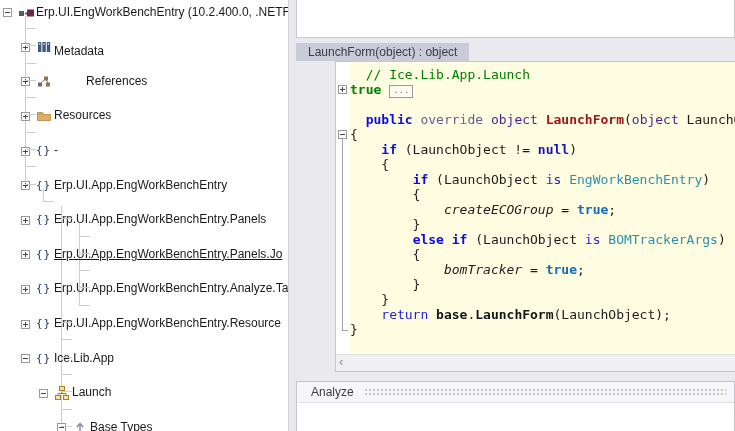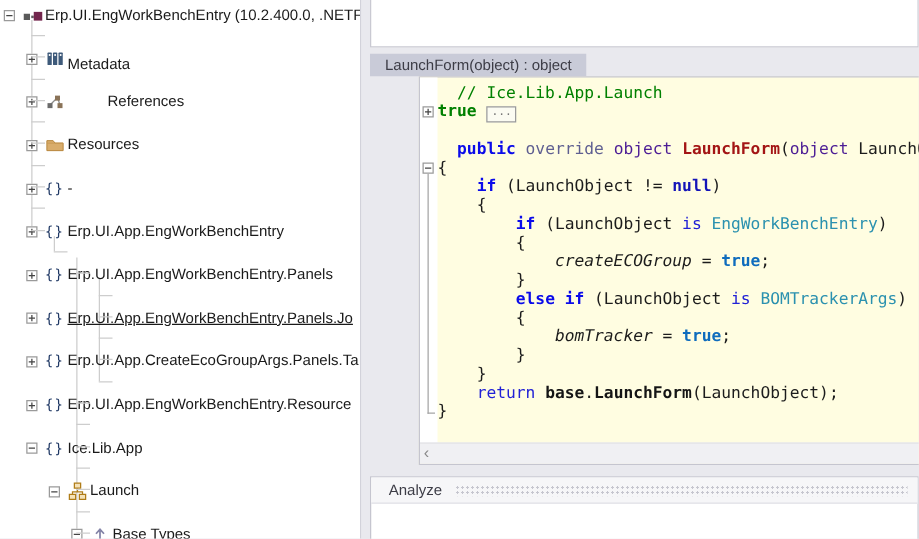--- a/index.html
+++ b/index.html
@@ -169,21 +169,21 @@
         <span class="ticon" style="left: 36px; top: 123.75px;"><span class="nsg">{}</span></span>
         <span class="lbl" style="position: absolute; left: 51px; top: 123.75px; text-decoration: underline;">Erp.UI.App.EngWorkBenchEntry.Panels.Jo</span>
       </div>
       <div class="guide" style="left: 25px; top: 149.05px; width: 11px; height: 1px;"></div>
       <div class="trow" style="top: 140.4px;">
         <span class="exp" style="left: 21px; top: 144.55px;">
           <span class="h"></span>
           <span class="v"></span>
         </span>
         <span class="ticon" style="left: 36px; top: 141.05px;"><span class="nsg">{}</span></span>
-        <span class="lbl" style="position: absolute; left: 51px; top: 141.05px;">Erp.UI.App.CreateEcoGroupArgs.Panels.Ta</span>
+        <span class="lbl" style="position: absolute; left: 51px; top: 141.05px;">Erp.UI.App.EngWorkBenchEntry.Analyze.Ta</span>
       </div>
       <div class="guide" style="left: 25px; top: 166.35px; width: 11px; height: 1px;"></div>
       <div class="trow" style="top: 157.7px;">
         <span class="exp" style="left: 21px; top: 161.85px;">
           <span class="h"></span>
           <span class="v"></span>
         </span>
         <span class="ticon" style="left: 36px; top: 158.35px;"><span class="nsg">{}</span></span>
         <span class="lbl" style="position: absolute; left: 51px; top: 158.35px;">Erp.UI.App.EngWorkBenchEntry.Resource</span>
       </div>

